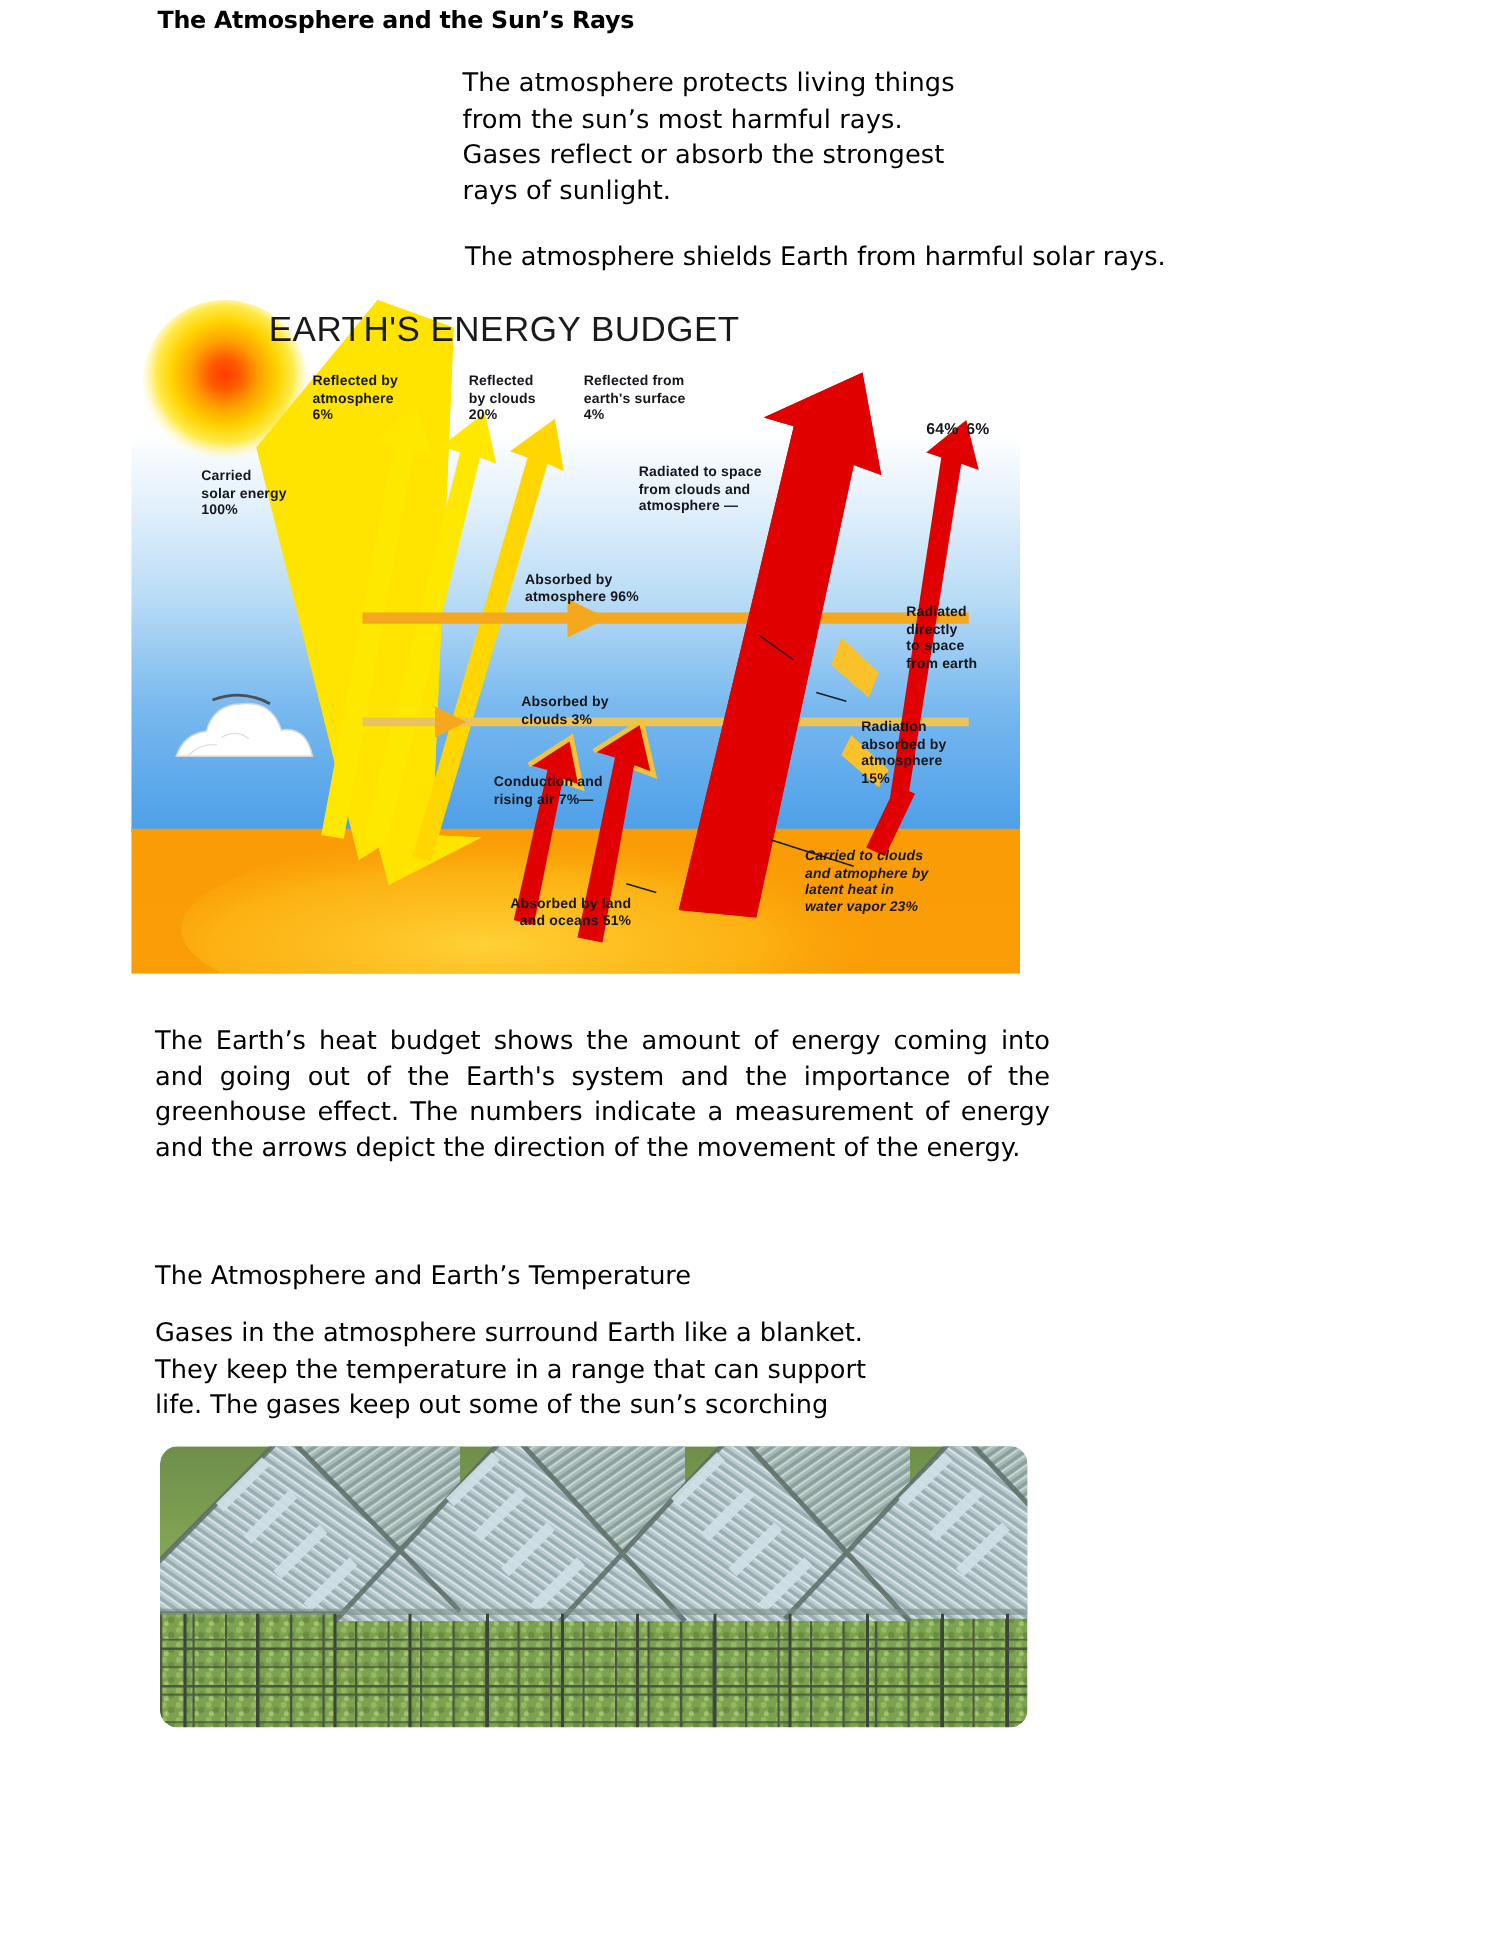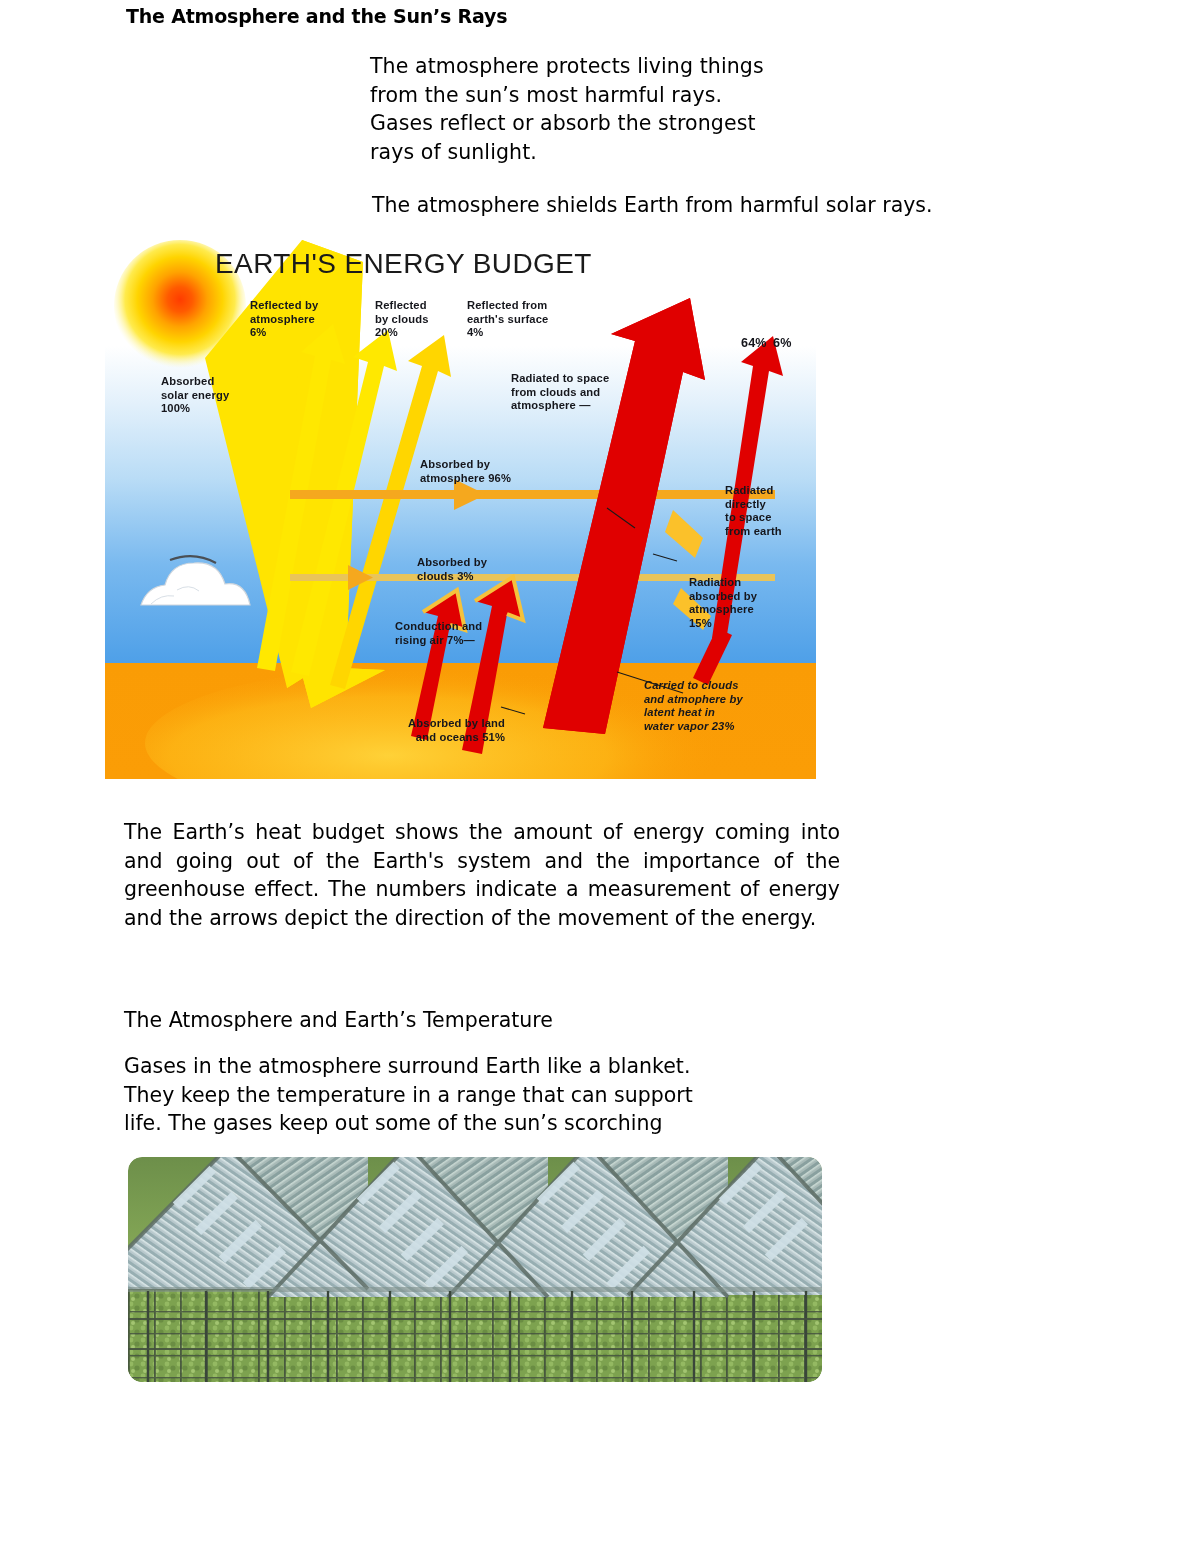--- a/index.html
+++ b/index.html
@@ -239,21 +239,21 @@
       <path d="M572 323 L548 316"></path>
       <path d="M578 455 L512 434"></path>
       <path d="M396 469 L420 476"></path>
     </g>
   </svg>
 </div>
 
 <div class="fig-title">EARTH'S ENERGY BUDGET</div>
 
 <div class="fig-label" style="left:161px; top:375px;">
-  <div>Absorbed</div>
+  <div>Carried</div>
   <div>solar energy</div>
   <div>100%</div>
 </div>
 
 <div class="fig-label rgt" style="left:250px; top:299px; width:90px;">
   <div>Reflected by</div>
   <div>atmosphere</div>
   <div class="num">6%</div>
 </div>
 

